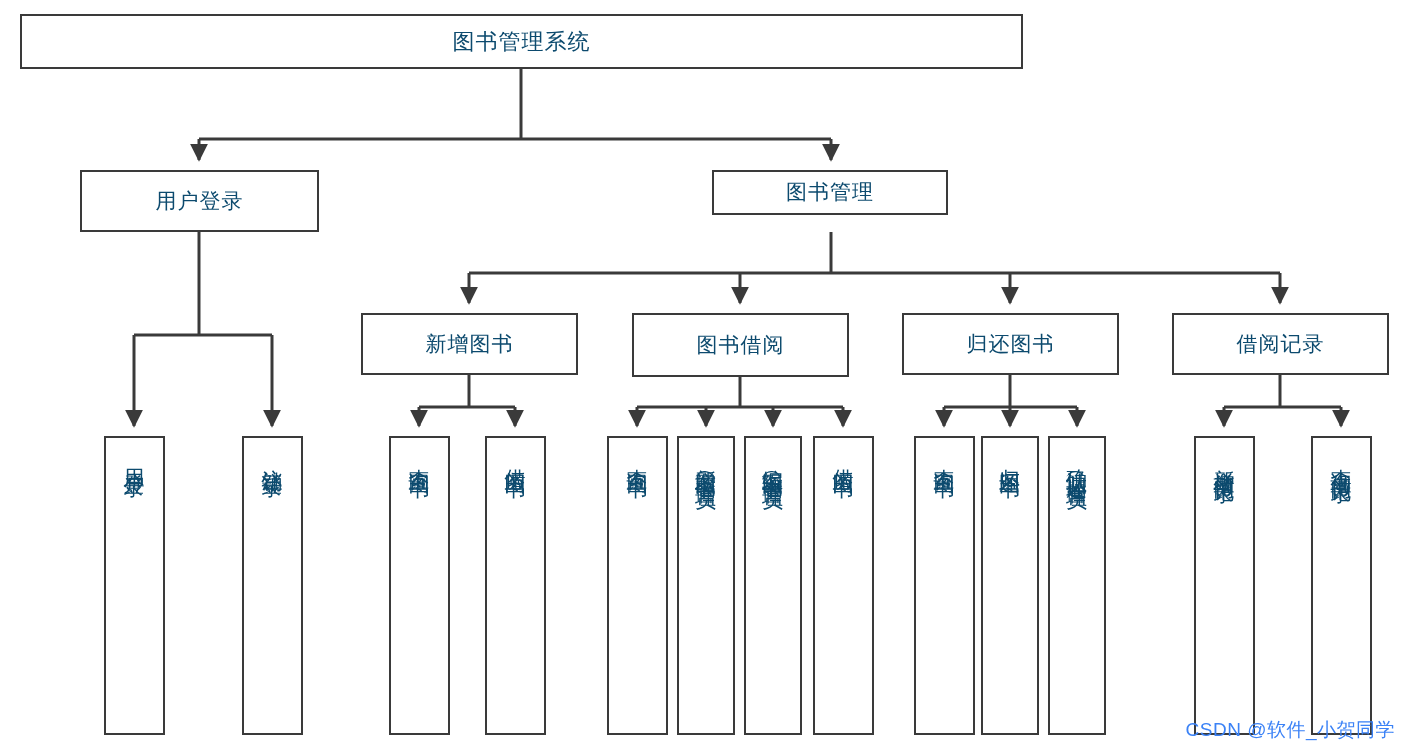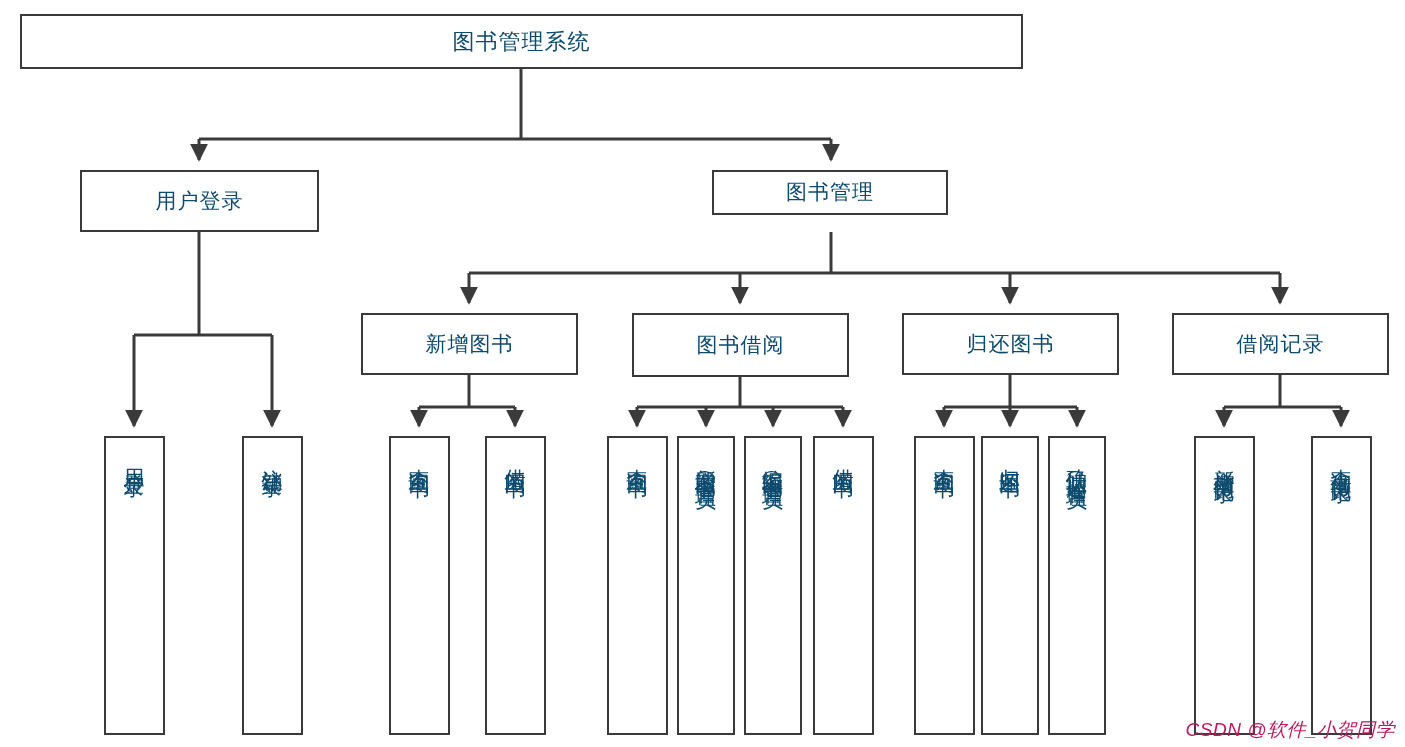--- a/index.html
+++ b/index.html
@@ -43,25 +43,24 @@
     letter-spacing:3px;
     line-height:1.0;
     white-space:nowrap;
   }
 
   .watermark{
     position:absolute;
     right:10px;
     bottom:4px;
     font-size:19px;
-    color:#be185d;
+    color:#3b82f6;
     letter-spacing:0.5px;
     white-space:nowrap;
     z-index:5;
-    font-style:italic;
   }
 </style>
 </head>
 <body>
 
 <div id="canvas">
 
   <svg id="connectors" viewBox="0 0 1405 747" xmlns="http://www.w3.org/2000/svg">
     <defs>
       <marker id="arrow" viewBox="0 0 10 10" refX="9" refY="5" markerWidth="6" markerHeight="6" orient="auto-start-reverse">

